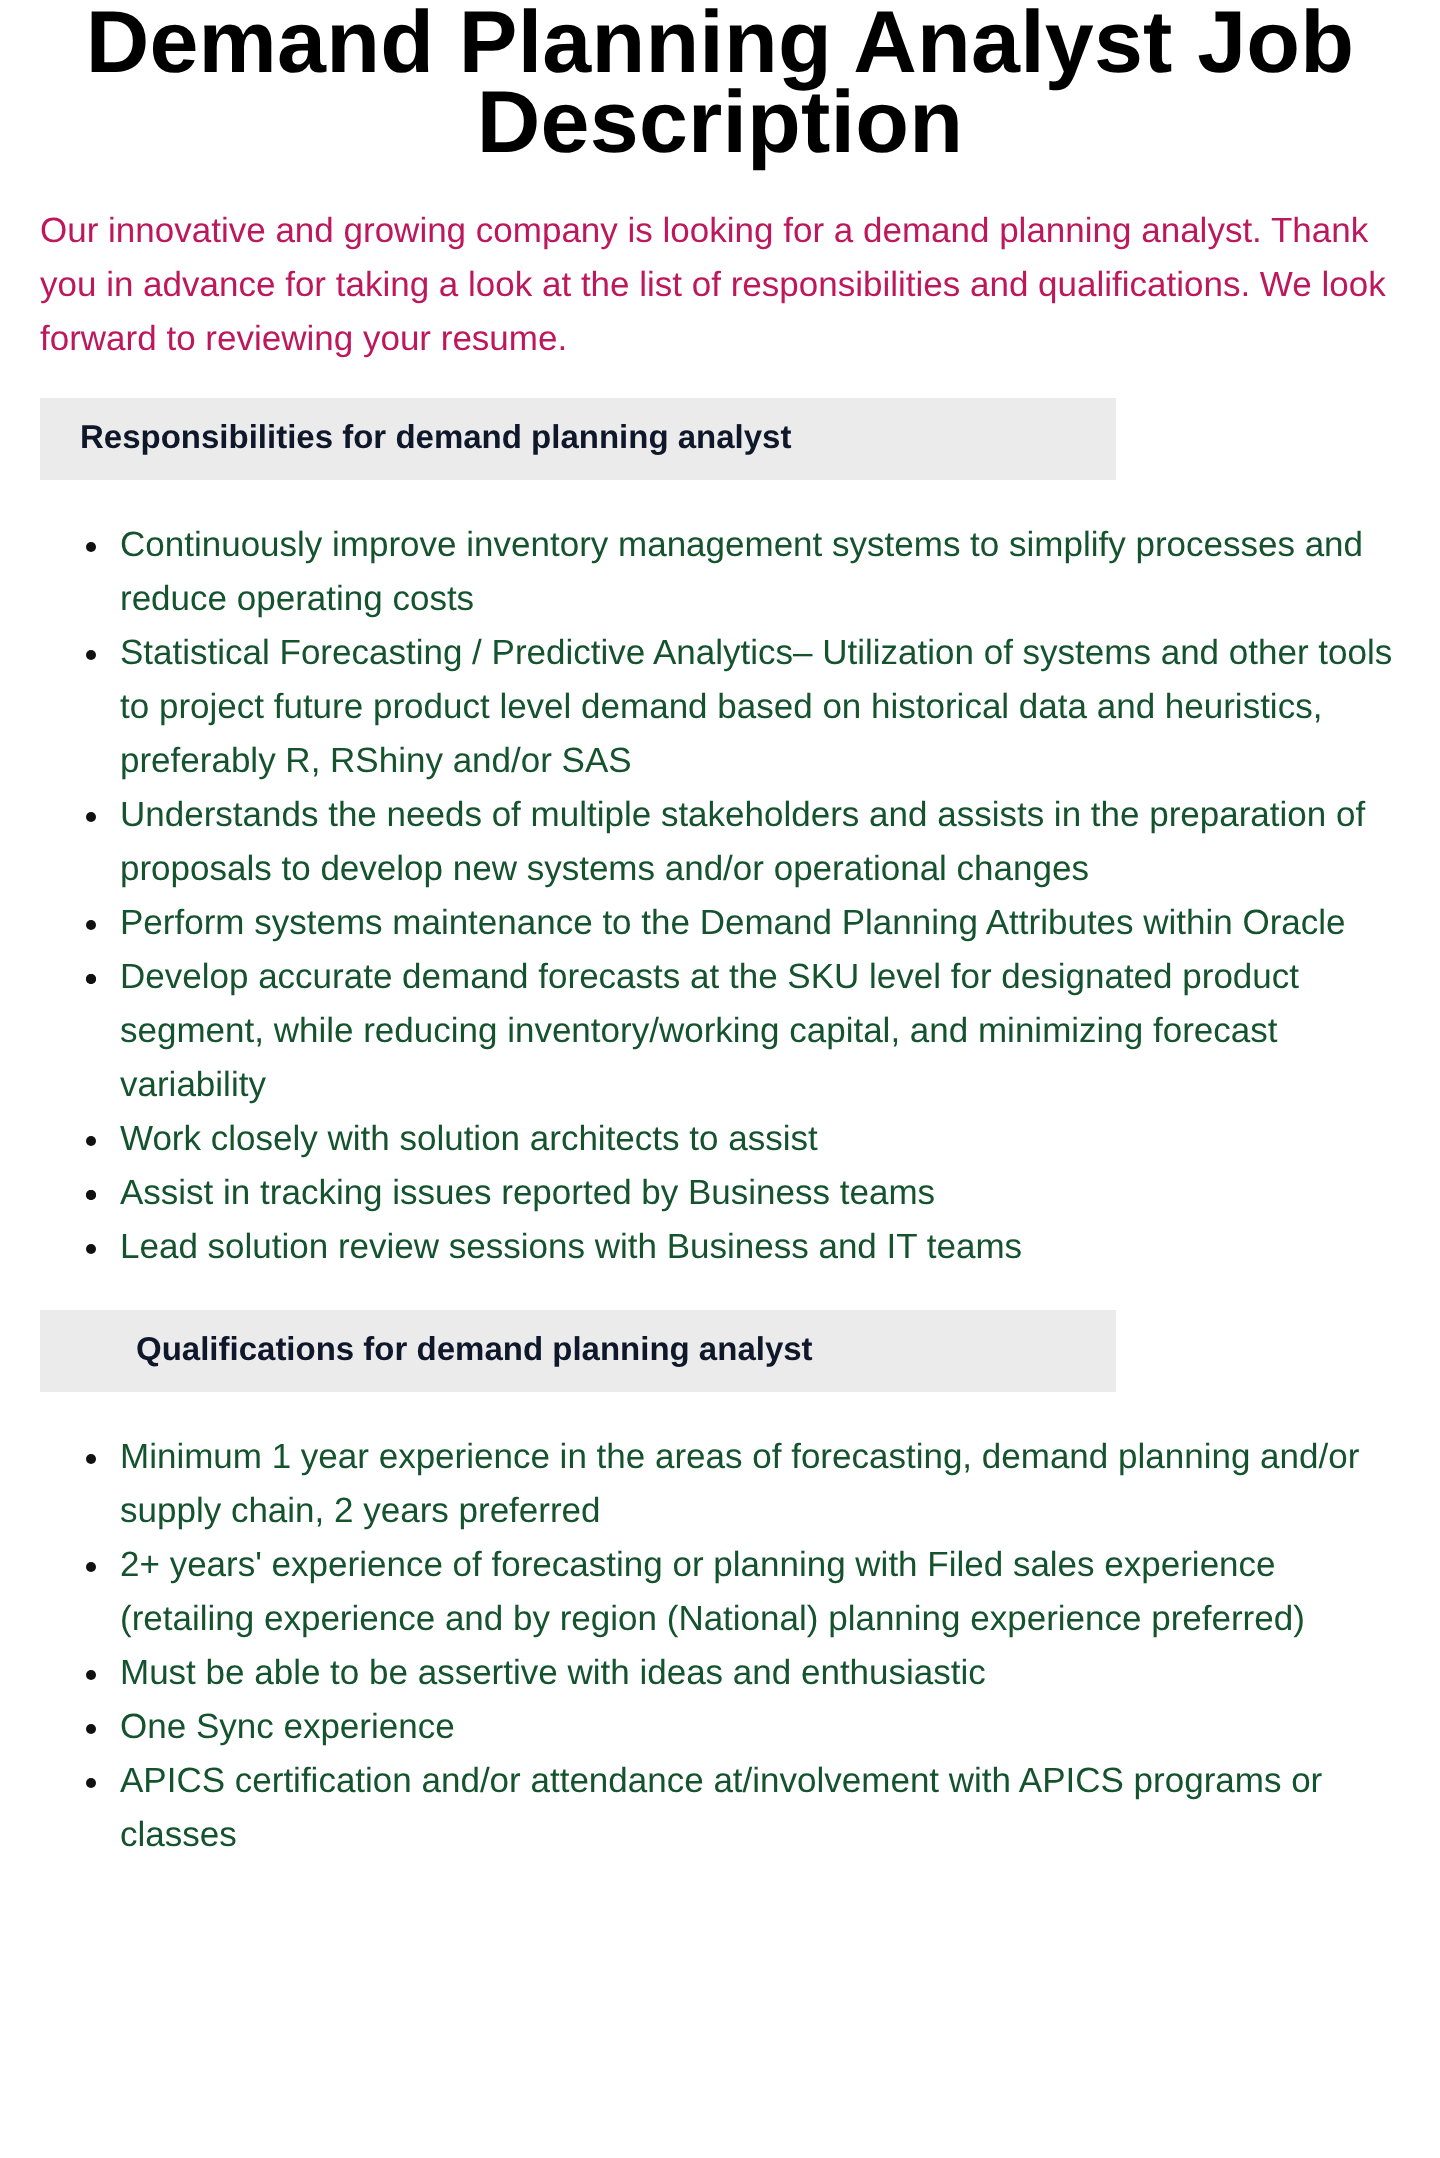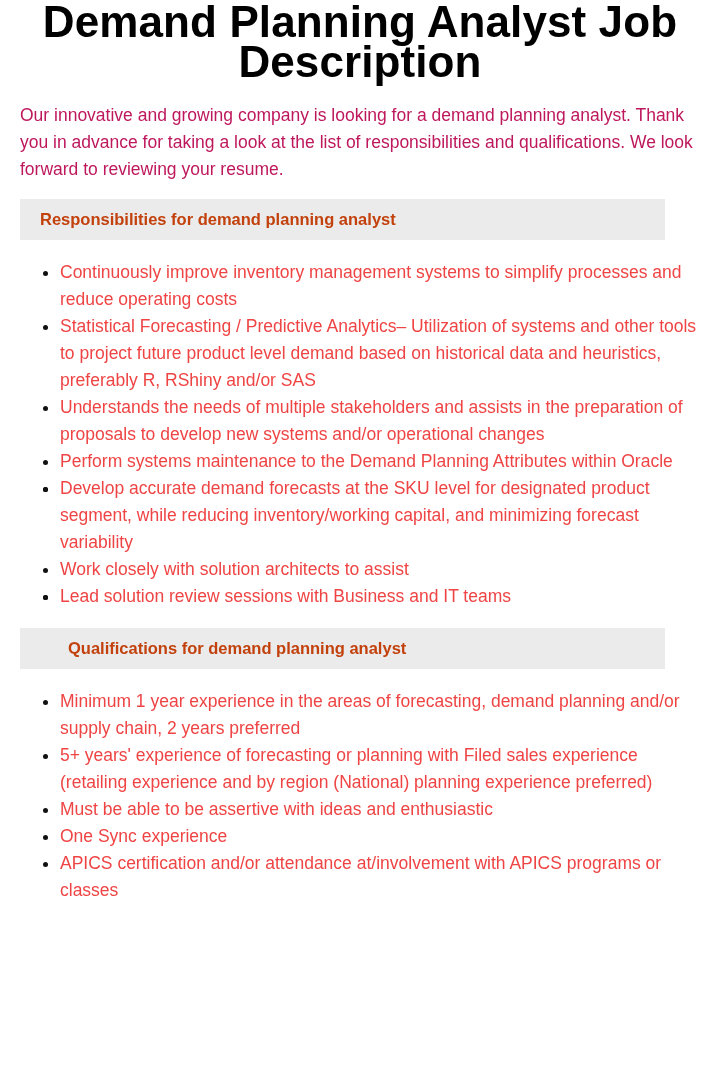--- a/index.html
+++ b/index.html
@@ -30,41 +30,41 @@
       color: #000000;
     }
     .intro {
       margin: 20px 0 0 0;
       font-size: 17.5px;
       line-height: 27px;
       color: #be185d;
     }
     .section-header {
       margin-top: 16px;
-      width: 645px;
+      width: 538px;
       height: 41px;
       background: #ebebeb;
       box-sizing: border-box;
       padding-left: 20px;
       display: flex;
       align-items: center;
       font-size: 16.5px;
       font-weight: bold;
-      color: #c2410c;
+      color: #0f172a;
     }
     .list {
       margin: 19px 0 0 0;
       padding: 0 0 0 40px;
       list-style: none;
     }
     .list li {
       position: relative;
       font-size: 17.5px;
       line-height: 27px;
-      color: #ef4444;
+      color: #14532d;
     }
     .list li .bullet {
       position: absolute;
       left: -17px;
       top: 12px;
       width: 5px;
       height: 5px;
       border-radius: 50%;
       background: #111111;
     }
@@ -85,25 +85,26 @@
 
   <ul class="list">
     <li><span class="bullet"></span><span>Continuously improve inventory management systems to simplify processes and reduce operating costs</span></li>
     <li><span class="bullet"></span><span>Statistical Forecasting / Predictive Analytics– Utilization of systems and other tools to project future product level demand based on historical data and heuristics, preferably R, RShiny and/or SAS</span></li>
     <li><span class="bullet"></span><span>Understands the needs of multiple stakeholders and assists in the preparation of proposals to develop new systems and/or operational changes</span></li>
     <li><span class="bullet"></span><span>Perform systems maintenance to the Demand Planning Attributes within Oracle</span></li>
     <li><span class="bullet"></span></li>
     <li><span class="bullet"></span><span>Develop accurate demand forecasts at the SKU level for designated product segment, while reducing inventory/working capital, and minimizing forecast variability</span></li>
     <li><span class="bullet"></span><span>Work closely with solution architects to assist</span></li>
     <li><span class="bullet"></span></li>
+    <li><span class="bullet"></span><span>Assist in tracking issues reported by Business teams</span></li>
     <li><span class="bullet"></span><span>Lead solution review sessions with Business and IT teams</span></li>
   </ul>
 
   <div class="section-header section-qual">Qualifications for demand planning analyst</div>
 
   <ul class="list">
     <li><span class="bullet"></span><span>Minimum 1 year experience in the areas of forecasting, demand planning and/or supply chain, 2 years preferred</span></li>
-    <li><span class="bullet"></span><span>5+ years' experience of forecasting or planning with Filed sales experience (retailing experience and by region (National) planning experience preferred)</span></li>
+    <li><span class="bullet"></span><span>2+ years' experience of forecasting or planning with Filed sales experience (retailing experience and by region (National) planning experience preferred)</span></li>
     <li><span class="bullet"></span><span>Must be able to be assertive with ideas and enthusiastic</span></li>
     <li><span class="bullet"></span><span>One Sync experience</span></li>
     <li><span class="bullet"></span><span>APICS certification and/or attendance at/involvement with APICS programs or classes</span></li>
   </ul>
 </div>
 
 </body></html>

